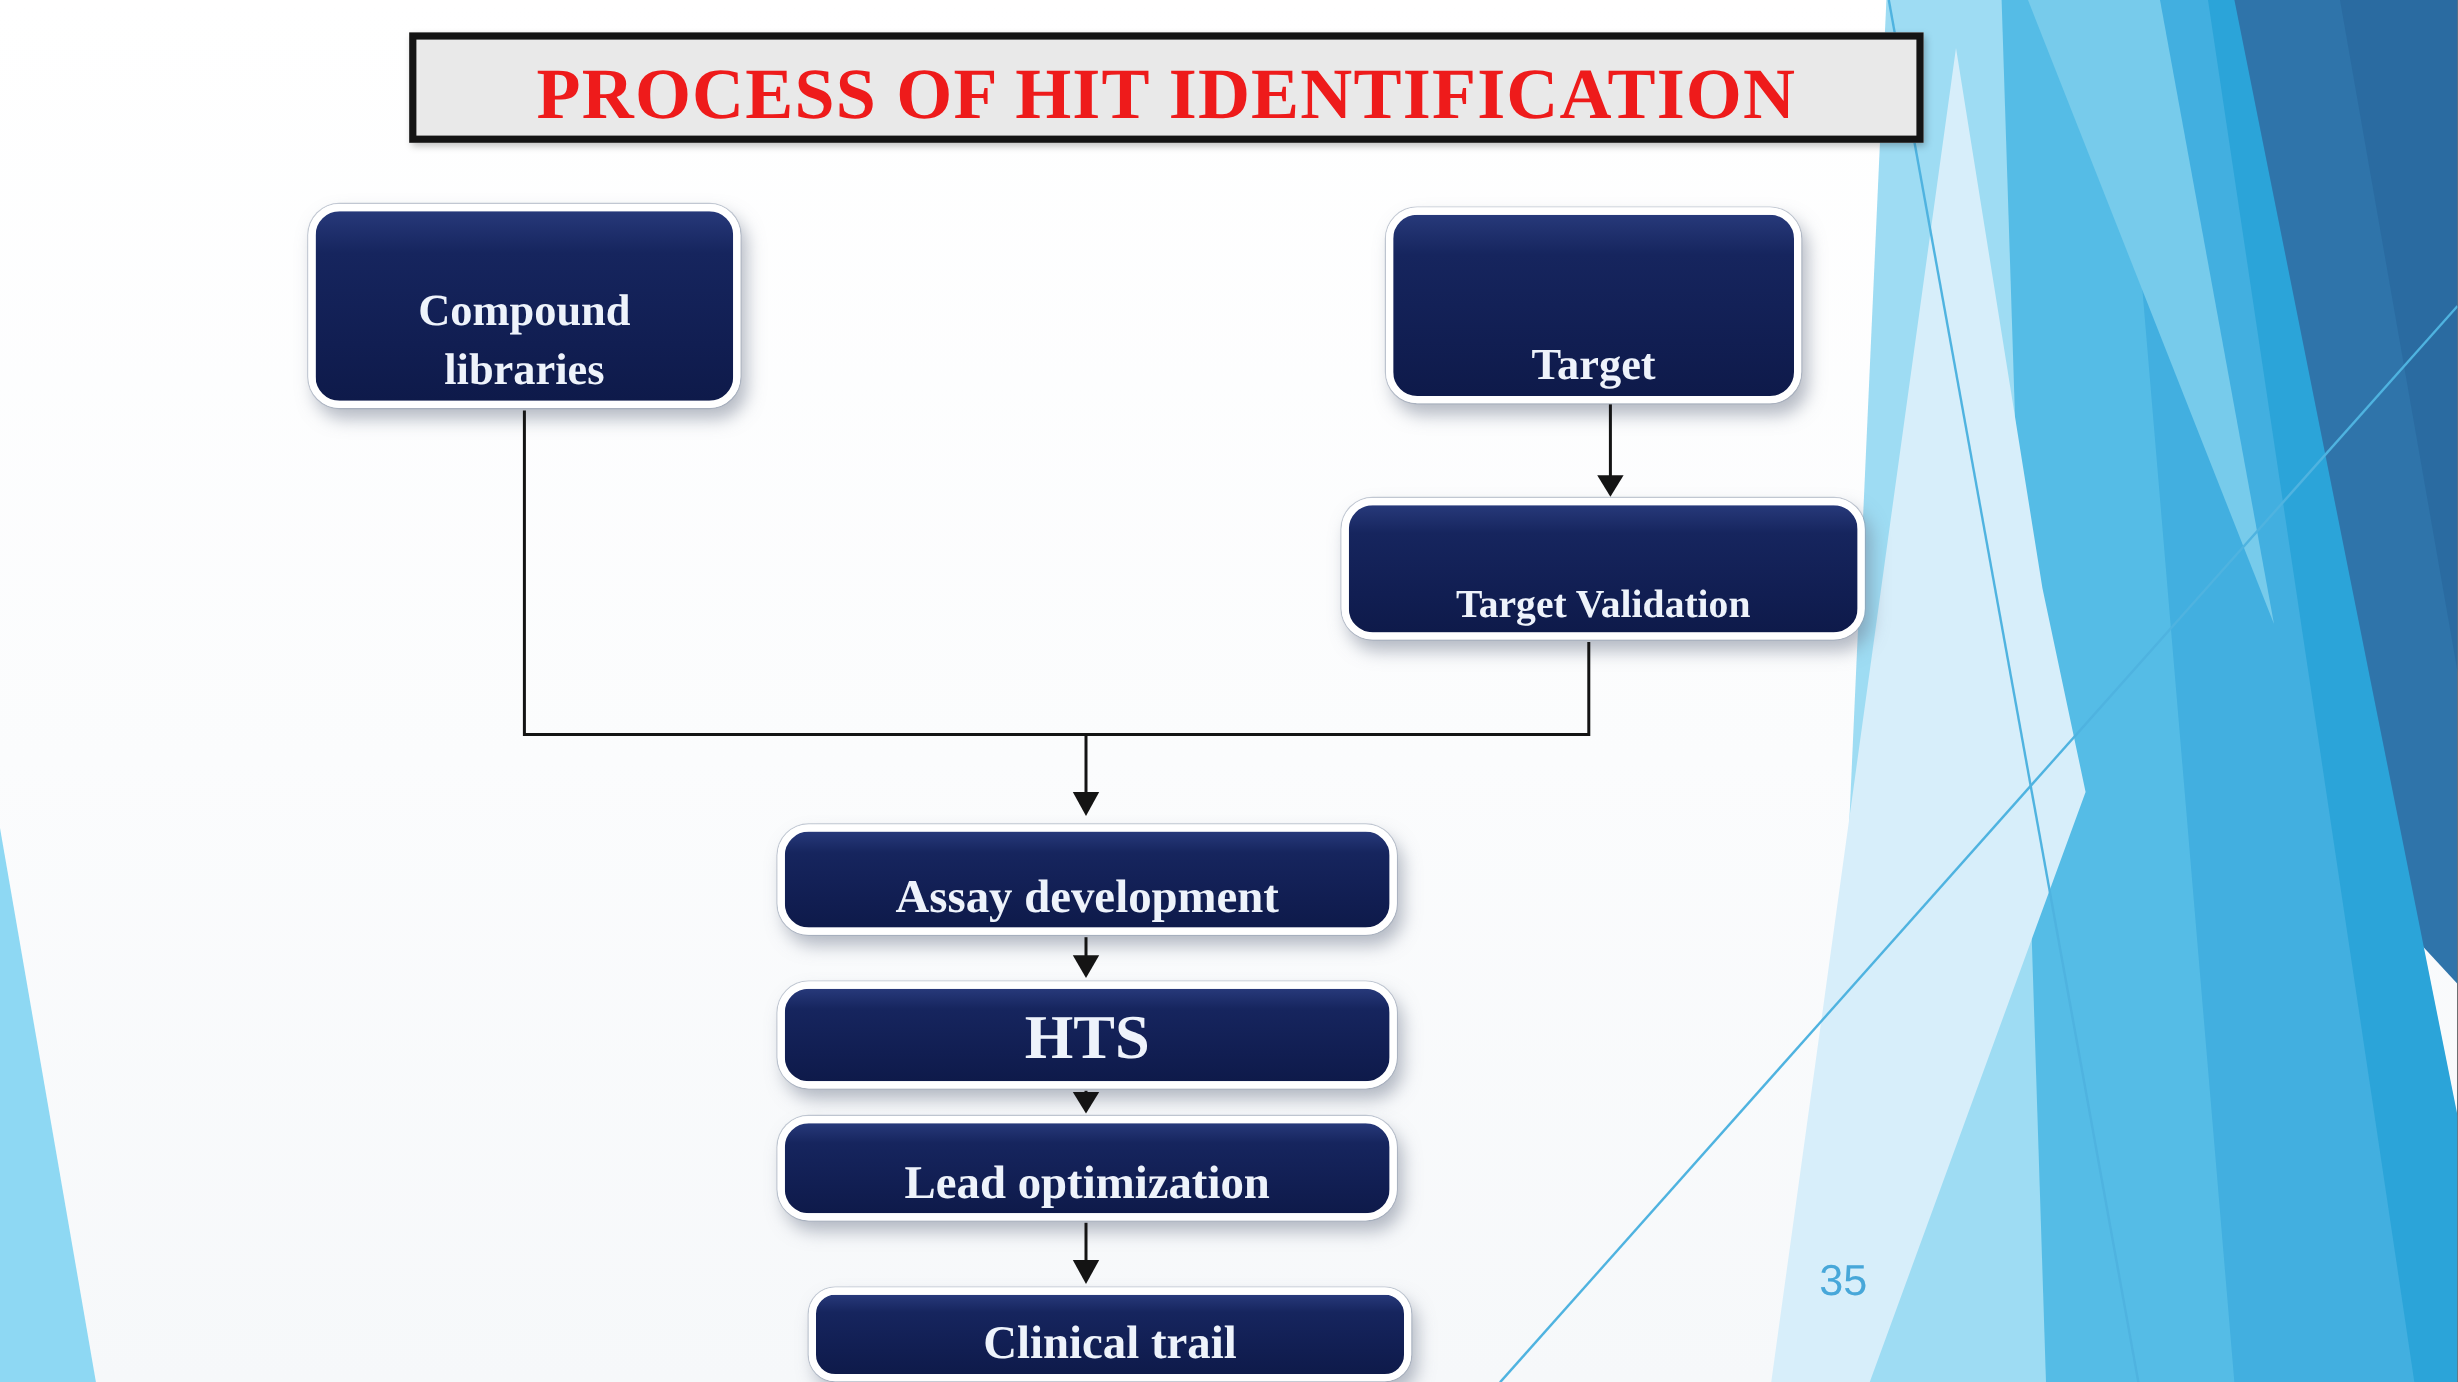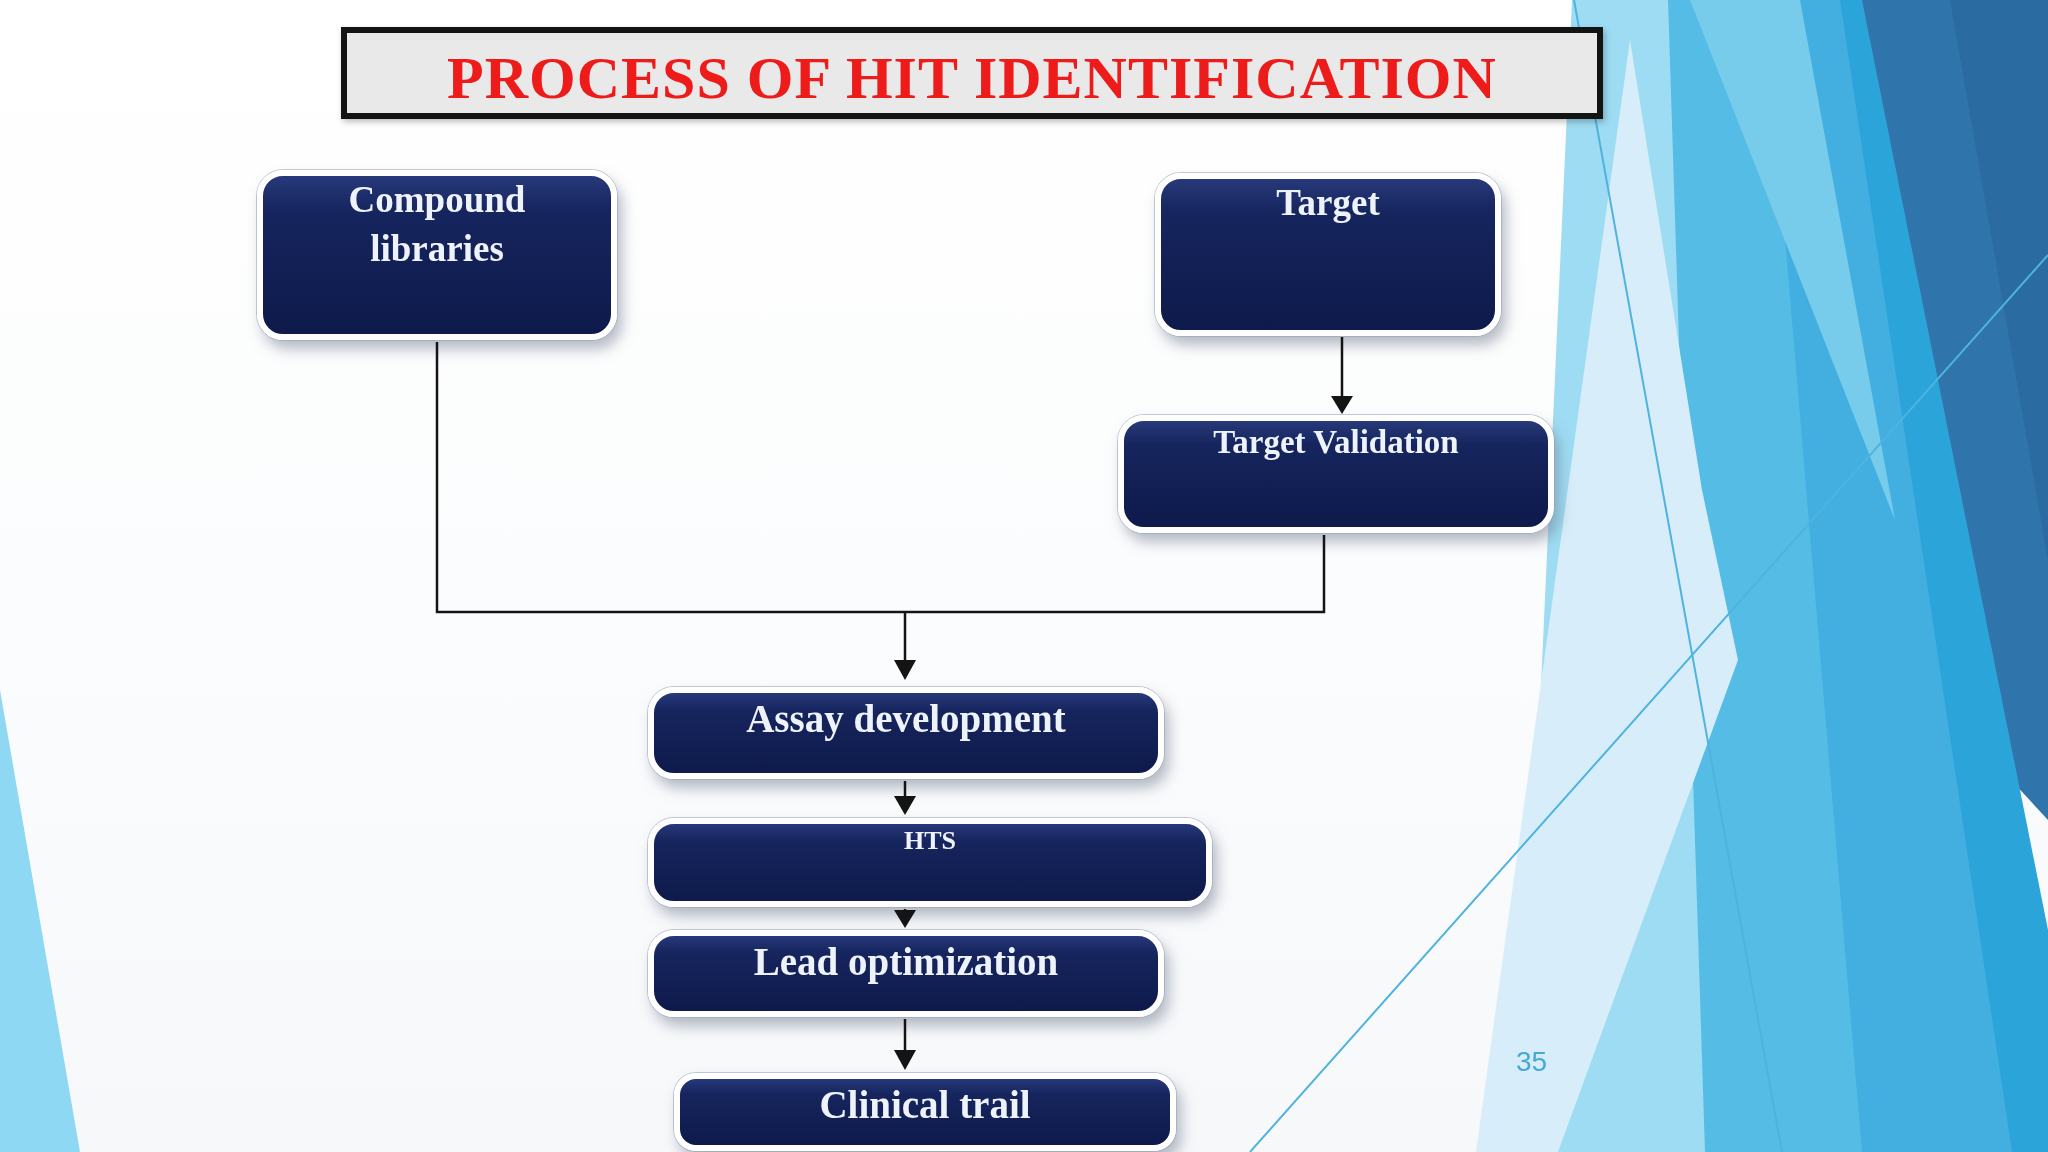--- a/index.html
+++ b/index.html
@@ -19,35 +19,35 @@
   }
   .title-text{
     color:#ee1b1b;font-size:60px;font-weight:700;letter-spacing:1px;white-space:nowrap;
   }
   
   .node{
     position:absolute;box-sizing:border-box;
     background:linear-gradient(180deg,#27397a 0%,#16255e 22%,#111e52 70%,#0e1a4a 100%);
     border:6px solid #ffffff;border-radius:26px;
     box-shadow:0 0 0 1px rgba(150,160,178,.55), 5px 9px 14px rgba(110,120,140,.5);
-    display:flex;flex-direction:column;align-items:center;justify-content:flex-start;
+    display:flex;flex-direction:column;align-items:center;justify-content:flex-end;
     z-index:3;color:#eef3fb;font-weight:700;text-align:center;
   }
   .node .ln{display:block;line-height:1.32;}
   #node-compound-libraries{left:257px;top:170px;width:360px;height:170px;font-size:37px;}
   #node-target-identification{left:1155px;top:173px;width:346px;height:163px;font-size:37px;}
   #node-target-validation{left:1118px;top:415px;width:436px;height:118px;font-size:33px;}
   #node-assay-development{left:648px;top:687px;width:516px;height:92px;font-size:39px;}
-  #node-hts{left:648px;top:818px;width:564px;height:89px;font-size:26px;}
+  #node-hts{left:648px;top:818px;width:516px;height:89px;font-size:52px;}
   #node-lead-optimization{left:648px;top:930px;width:516px;height:87px;font-size:39px;}
   #node-clinical-trail{left:674px;top:1073px;width:502px;height:78px;font-size:39px;border-radius:22px;}
   
   .page-number{
     position:absolute;left:1516px;top:1046px;z-index:4;
-    color:#47a7d9;font-size:28px;font-family:"Liberation Sans","DejaVu Sans",sans-serif;
+    color:#47a7d9;font-size:36px;font-family:"Liberation Sans","DejaVu Sans",sans-serif;
   }
 </style>
 </head>
 <body>
 
 <div id="canvas">
 
   <svg class="layer" viewBox="0 0 2048 1152" style="z-index:1">
     <polygon points="1838,0 2048,0 2048,820 1900,660" fill="#2f74aa"></polygon>
     <polygon points="1950,0 2048,0 2048,560" fill="#2a6ba1"></polygon>

